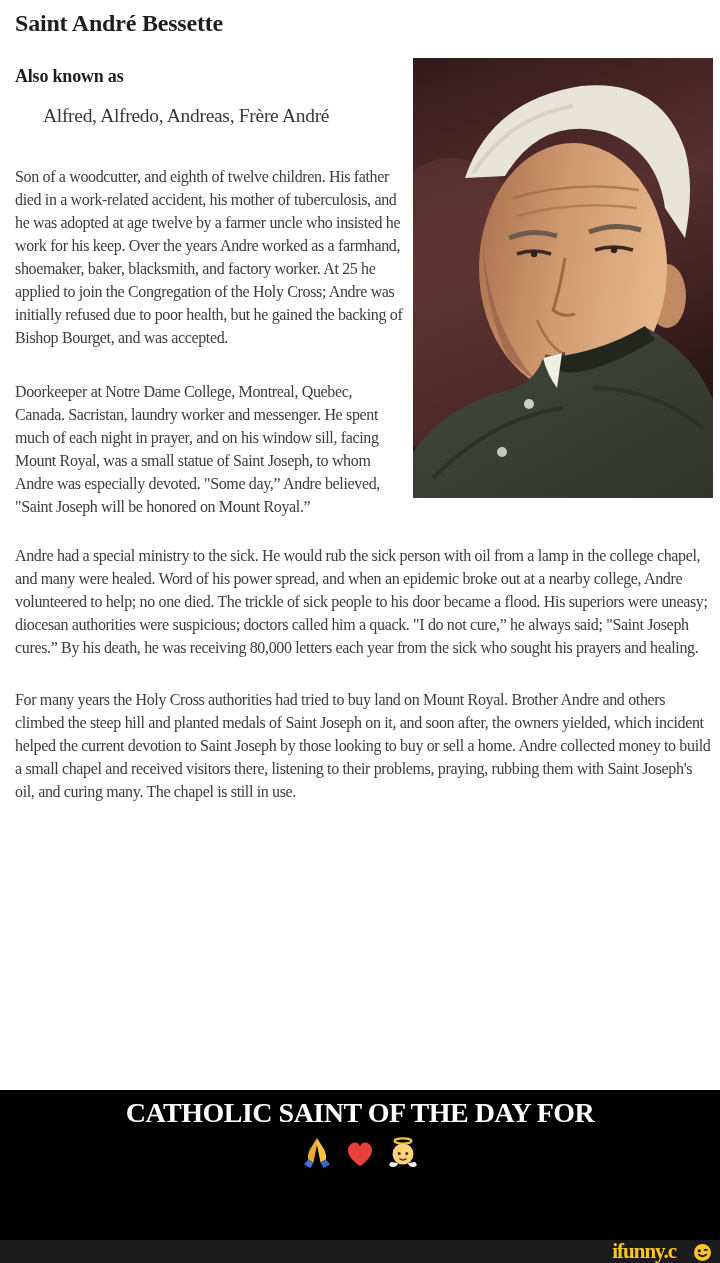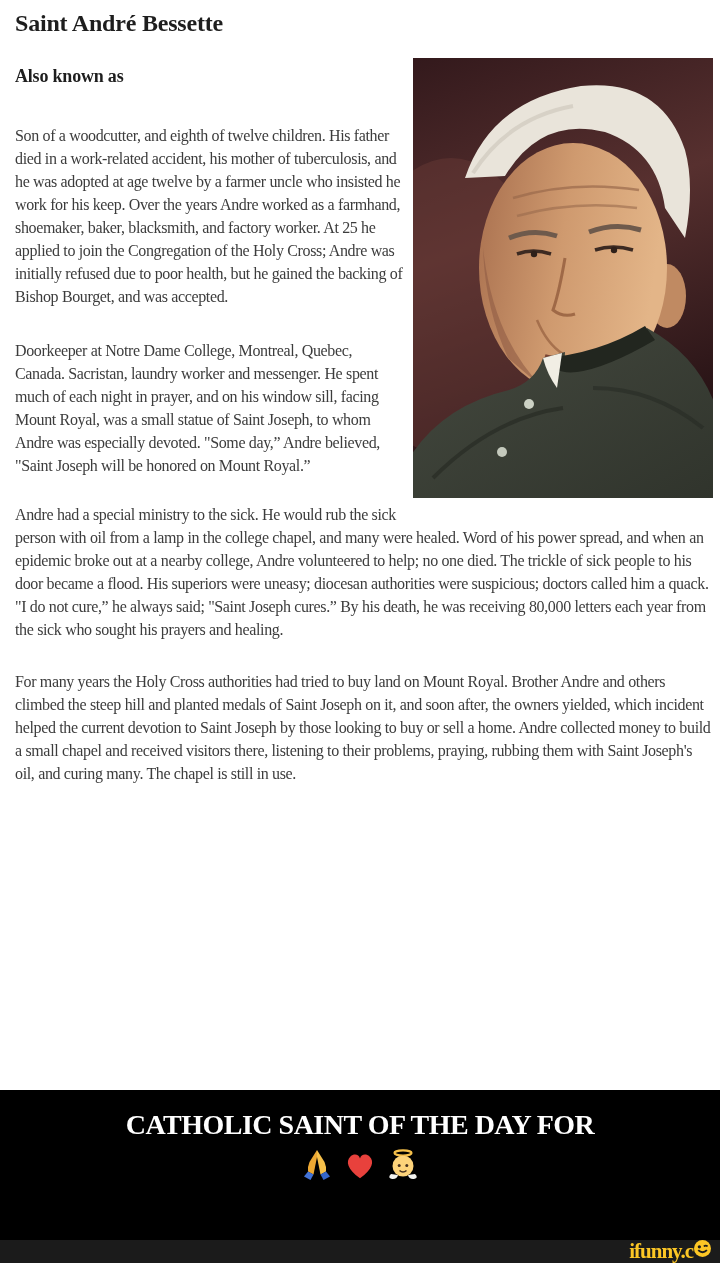--- a/index.html
+++ b/index.html
@@ -47,34 +47,34 @@
   .footer{
     position:absolute;left:0;right:0;bottom:23px;height:150px;
     background:#000000;
     text-align:center;
   }
   .cap{
     color:#ffffff;font-weight:bold;
     font-size:28px;line-height:39px;
     letter-spacing:-0.5px;white-space:nowrap;
   }
-  .cap.l1{padding-top:15px;}
+  .cap.l1{padding-top:3px;}
   .emoji-row{
     margin-top:4px;
     display:flex;justify-content:center;align-items:center;gap:10px;
   }
   .emoji-row svg{display:block;}
 
   .bottom-bar{
     position:absolute;left:0;right:0;bottom:0;height:23px;
     background:#1b1b1b;
   }
   .watermark{
     position:absolute;right:9px;bottom:1px;
-    display:flex;align-items:flex-start;gap:1px;
+    display:flex;align-items:flex-end;gap:18px;
     font-weight:bold;font-size:21px;letter-spacing:-1px;
     color:#fcc625;line-height:22px;
   }
   .watermark svg{display:block;margin-bottom:1px;}
 </style>
 </head>
 <body>
 
 <div class="page">
   <div class="content">
@@ -132,20 +132,21 @@
         <path d="M130,300 Q185,296 232,268 L242,282 Q194,310 164,314 Q142,317 130,300 Z" fill="#22261f"></path>
         <path d="M130,300 L149,295 L144,330 Q134,316 130,300 Z" fill="#f1eee4"></path>
         <circle cx="116" cy="346" r="5" fill="#ccd1c4"></circle>
         <circle cx="89" cy="394" r="5" fill="#c4c9bc"></circle>
         <path d="M20,420 Q80,360 150,350" stroke="#242821" stroke-width="4" fill="none" opacity="0.6"></path>
         <path d="M180,330 Q240,330 290,370" stroke="#242821" stroke-width="4" fill="none" opacity="0.5"></path>
       </svg>
     </div>
 
     <h2 class="subhead">Also known as</h2>
+    <p class="alias">Alfred, Alfredo, Andreas, Frère André</p>
 
 
     <p class="body first">Son of a woodcutter, and eighth of twelve children. His father died in a work-related accident, his mother of tuberculosis, and he was adopted at age twelve by a farmer uncle who insisted he work for his keep. Over the years Andre worked as a farmhand, shoemaker, baker, blacksmith, and factory worker. At 25 he applied to join the Congregation of the Holy Cross; Andre was initially refused due to poor health, but he gained the backing of Bishop Bourget, and was accepted.</p>
     <p class="body">Doorkeeper at Notre Dame College, Montreal, Quebec, Canada. Sacristan, laundry worker and messenger. He spent much of each night in prayer, and on his window sill, facing Mount Royal, was a small statue of Saint Joseph, to whom Andre was especially devoted. "Some day,” Andre believed, "Saint Joseph will be honored on Mount Royal.”</p>
     <p class="body p3">Andre had a special ministry to the sick. He would rub the sick person with oil from a lamp in the college chapel, and many were healed. Word of his power spread, and when an epidemic broke out at a nearby college, Andre volunteered to help; no one died. The trickle of sick people to his door became a flood. His superiors were uneasy; diocesan authorities were suspicious; doctors called him a quack. "I do not cure,” he always said; "Saint Joseph cures.” By his death, he was receiving 80,000 letters each year from the sick who sought his prayers and healing.</p>
     <p class="body p4">For many years the Holy Cross authorities had tried to buy land on Mount Royal. Brother Andre and others climbed the steep hill and planted medals of Saint Joseph on it, and soon after, the owners yielded, which incident helped the current devotion to Saint Joseph by those looking to buy or sell a home. Andre collected money to build a small chapel and received visitors there, listening to their problems, praying, rubbing them with Saint Joseph's oil, and curing many. The chapel is still in use.</p>
   </div>
 
   <div class="footer">
     <div class="cap l1">CATHOLIC SAINT OF THE DAY FOR</div>

